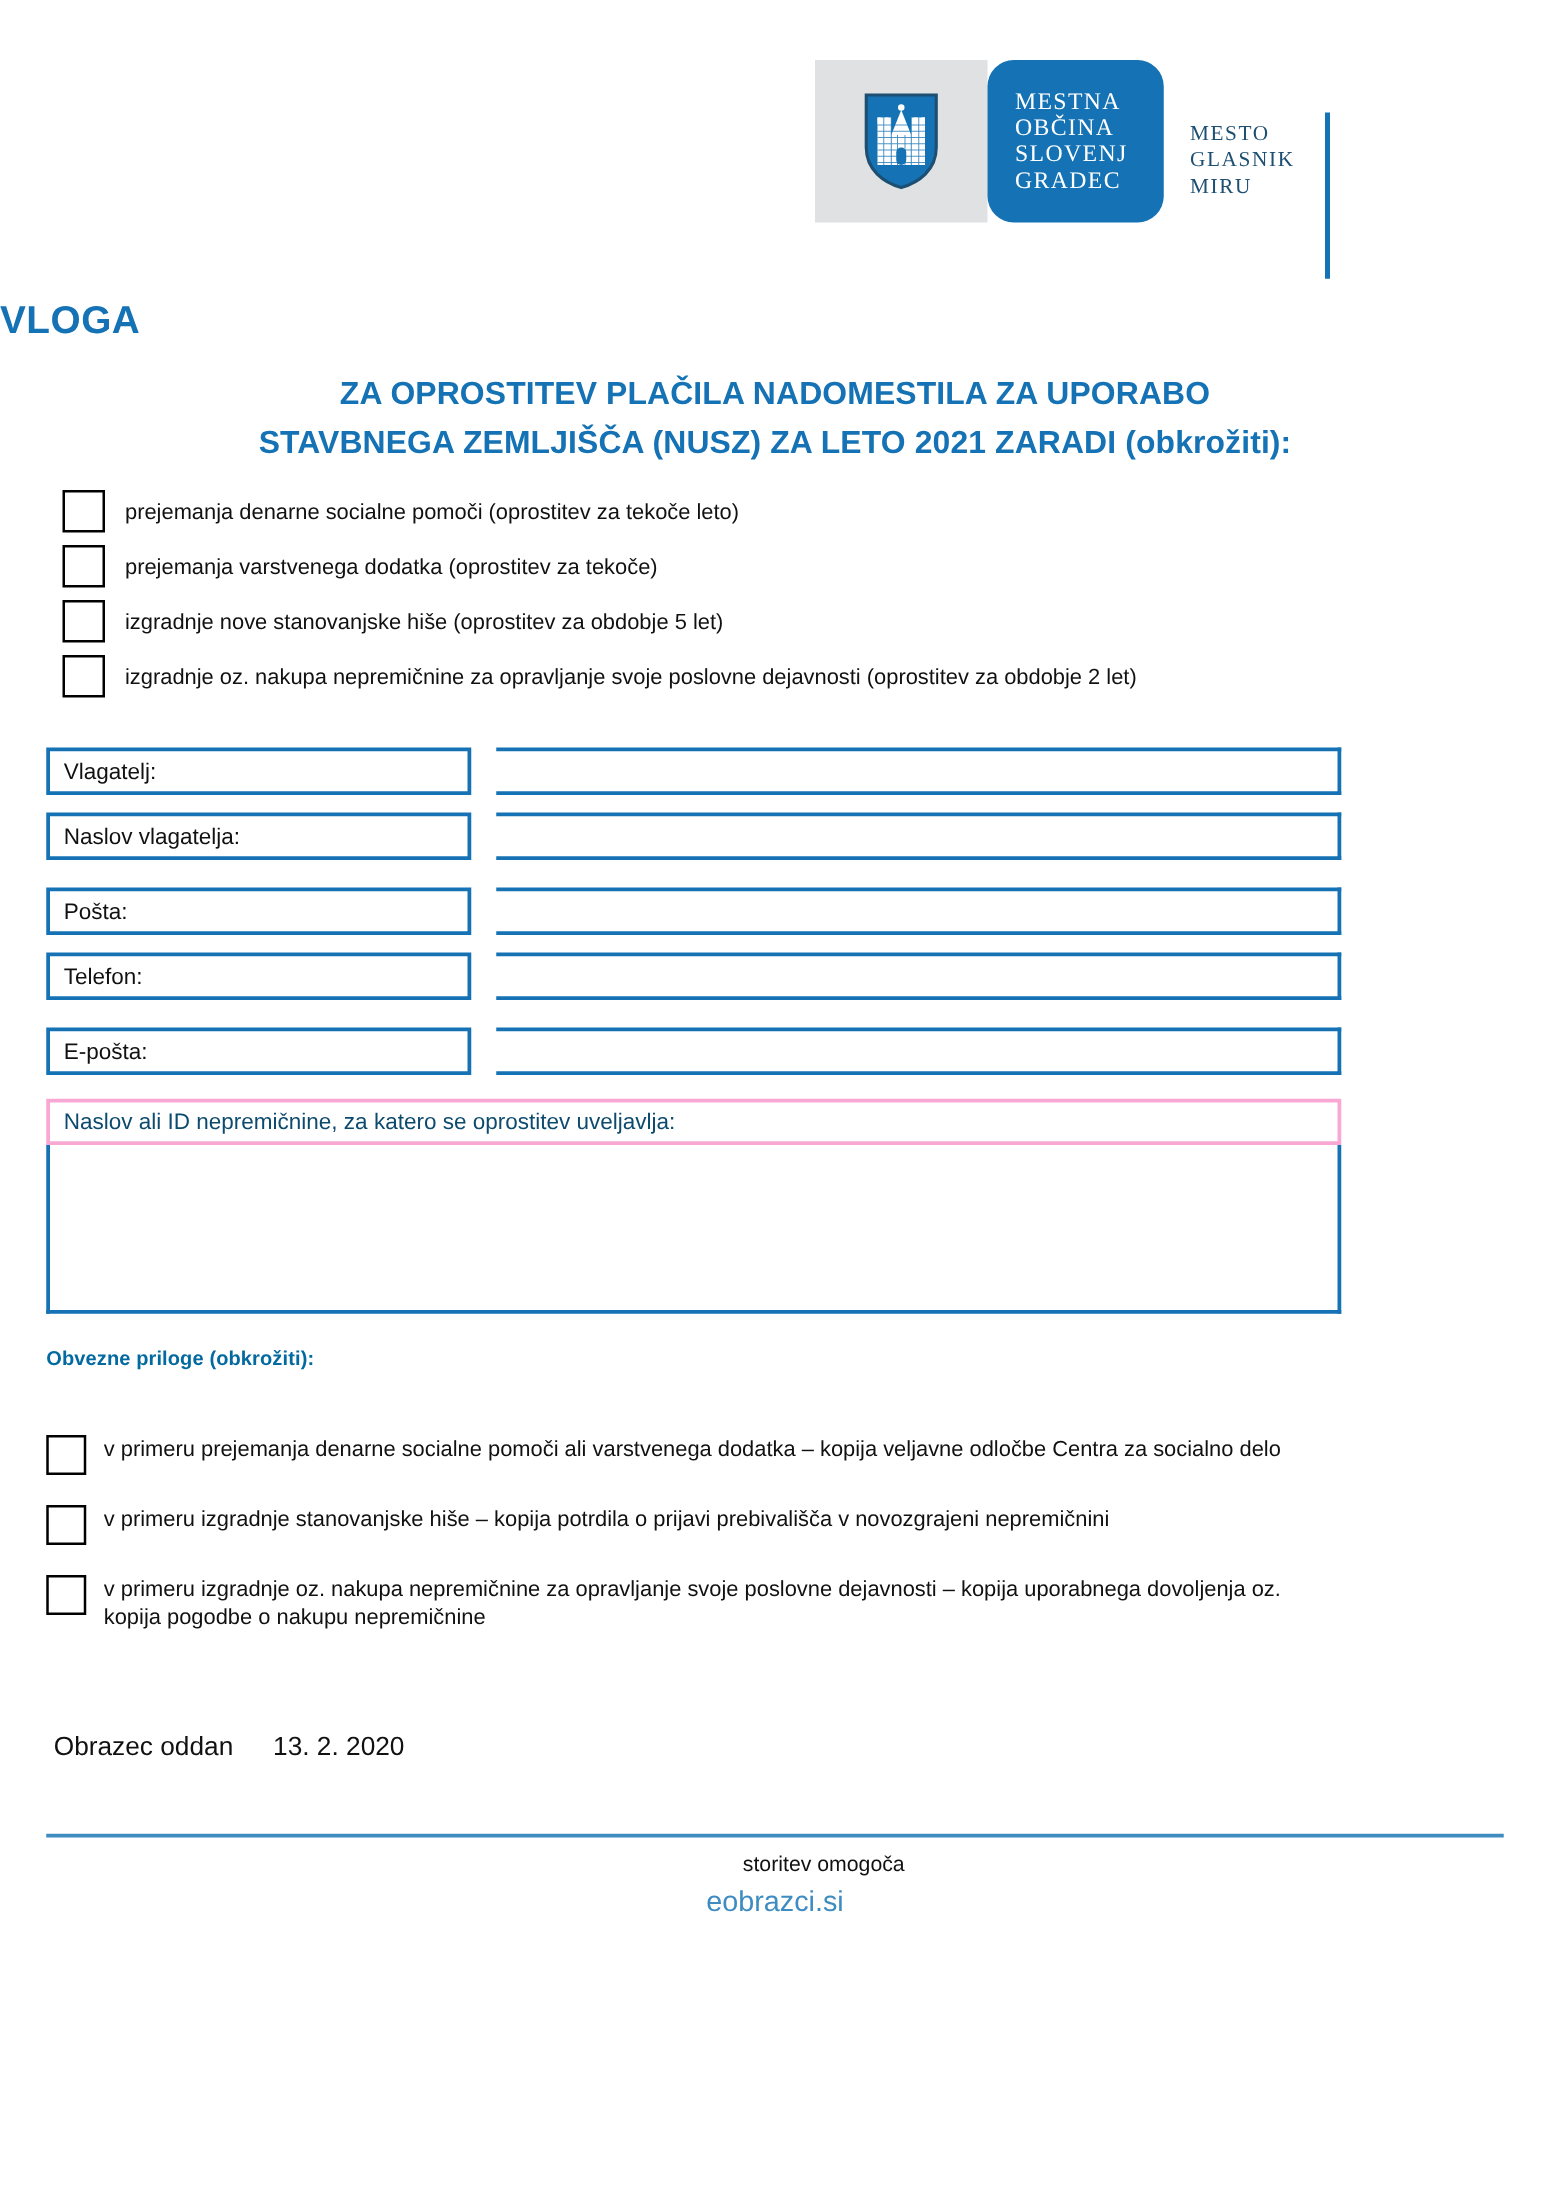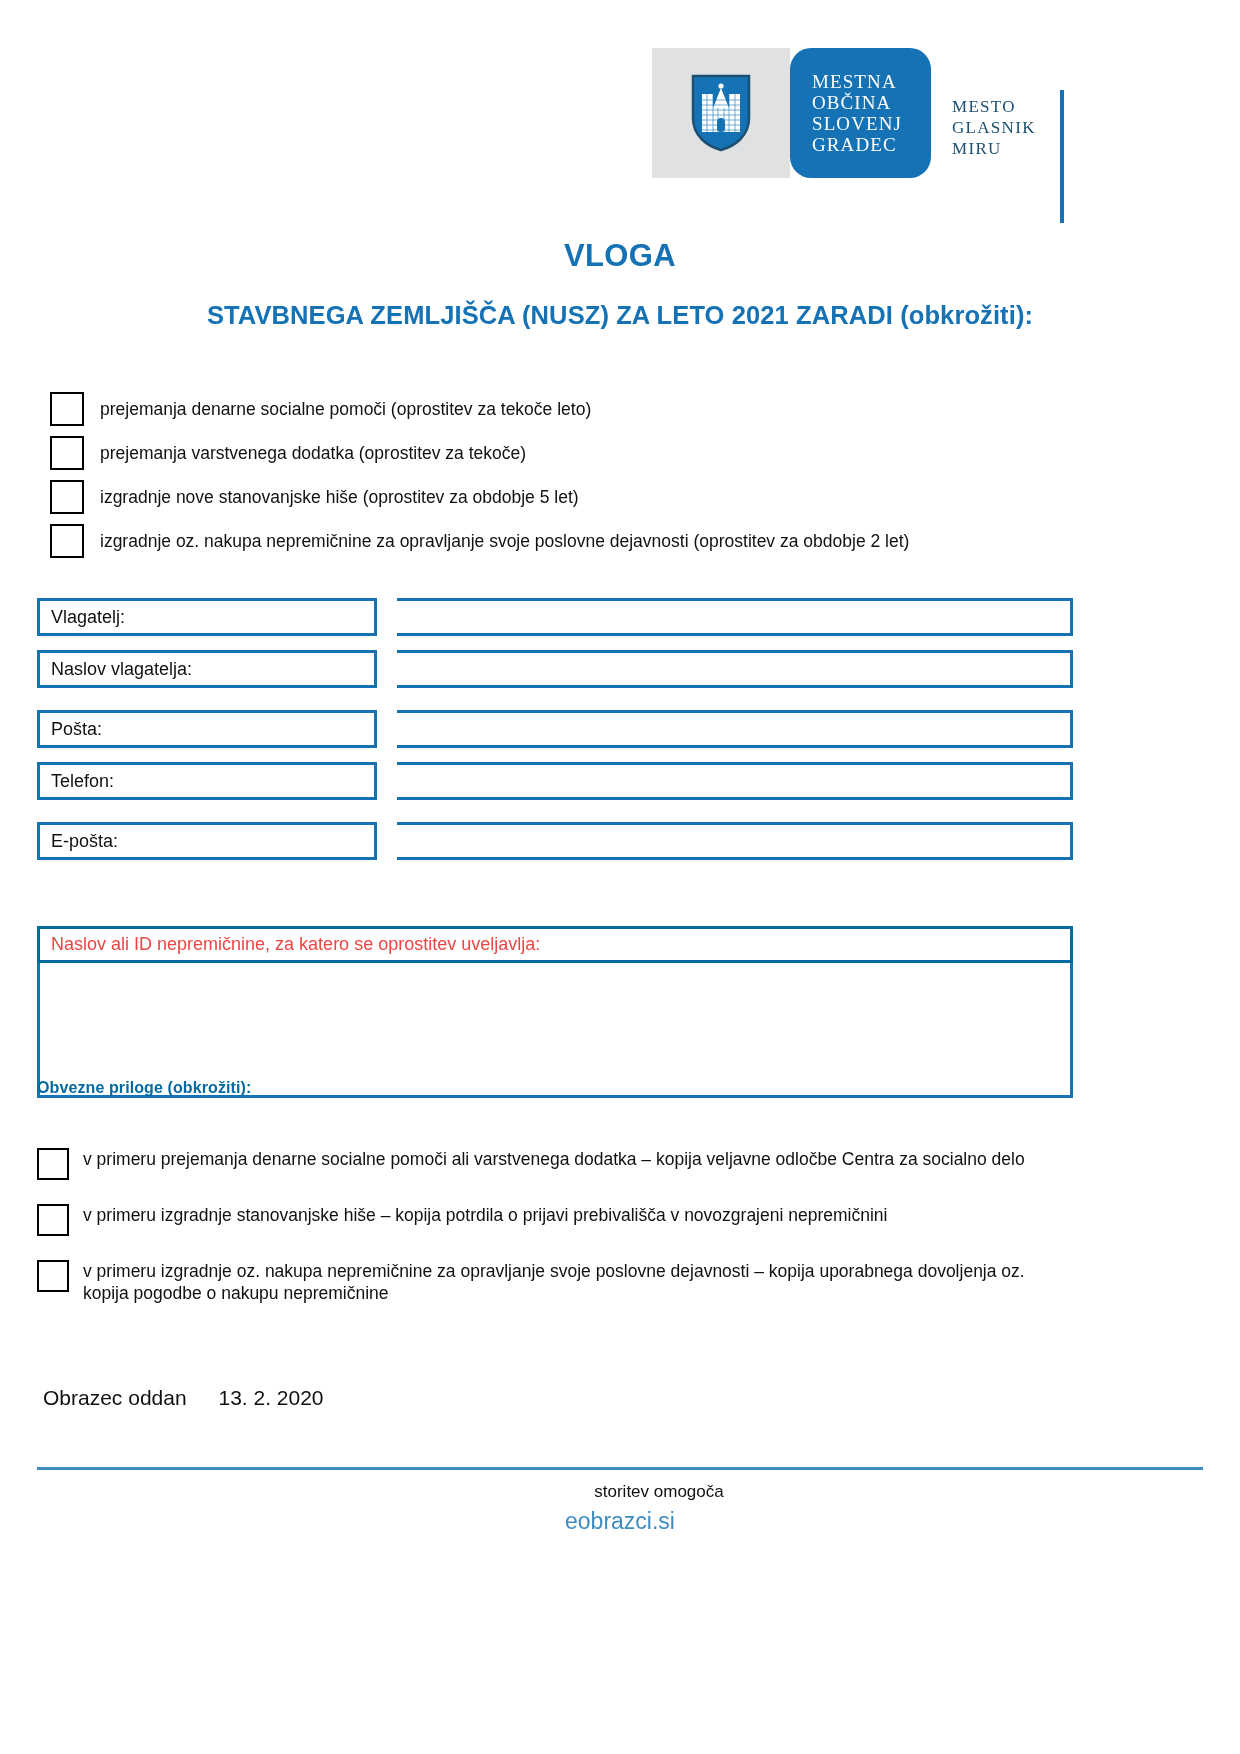--- a/index.html
+++ b/index.html
@@ -87,21 +87,21 @@
     height: 133px;
     background: #1572b4;
   }
 
   
   .title-main {
     position: absolute;
     top: 238px;
     left: 0;
     width: 1240px;
-    text-align: center;
+    text-align: left;
     font-size: 31px;
     font-weight: bold;
     color: #1572b4;
     letter-spacing: 0.4px;
   }
   .title-sub {
     position: absolute;
     top: 296px;
     left: 0;
     width: 1240px;
@@ -183,30 +183,29 @@
   .gap-m { height: 22px; }
 
   
   .ta-block {
     position: absolute;
     top: 879px;
     left: 37px;
     width: 1036px;
   }
   .ta-label {
-    border: 3px solid #0369a1;
+    border: 3px solid #f9a8d4;
     box-sizing: border-box;
     height: 37px;
     display: flex;
     align-items: center;
     padding-left: 11px;
     font-size: 18px;
-    color: #ef4444;
-    background: #ffffff;
-    margin-top: 47px;
+    color: #0c4a6e;
+    background: #ffffff;
   }
   .ta-body {
     border: 3px solid #1572b4;
     border-top: none;
     box-sizing: border-box;
     height: 135px;
     background: #ffffff;
     padding: 8px 11px;
     font-size: 18px;
     color: #111111;
@@ -332,20 +331,21 @@
       <div>MESTO</div>
       <div>GLASNIK</div>
       <div>MIRU</div>
     </div>
 
     <div class="header-rule"></div>
   </div>
 
   <div class="title-main">VLOGA</div>
   <div class="title-sub">
+    <div>ZA OPROSTITEV PLAČILA NADOMESTILA ZA UPORABO</div>
     <div>STAVBNEGA ZEMLJIŠČA (NUSZ) ZA LETO 2021 ZARADI (obkrožiti):</div>
   </div>
 
   <div class="reason-list">
     <div class="reason-item">
       <span class="cbox"></span>
       <span class="reason-text">prejemanja denarne socialne pomoči (oprostitev za tekoče leto)</span>
     </div>
     <div class="reason-item">
       <span class="cbox"></span>

